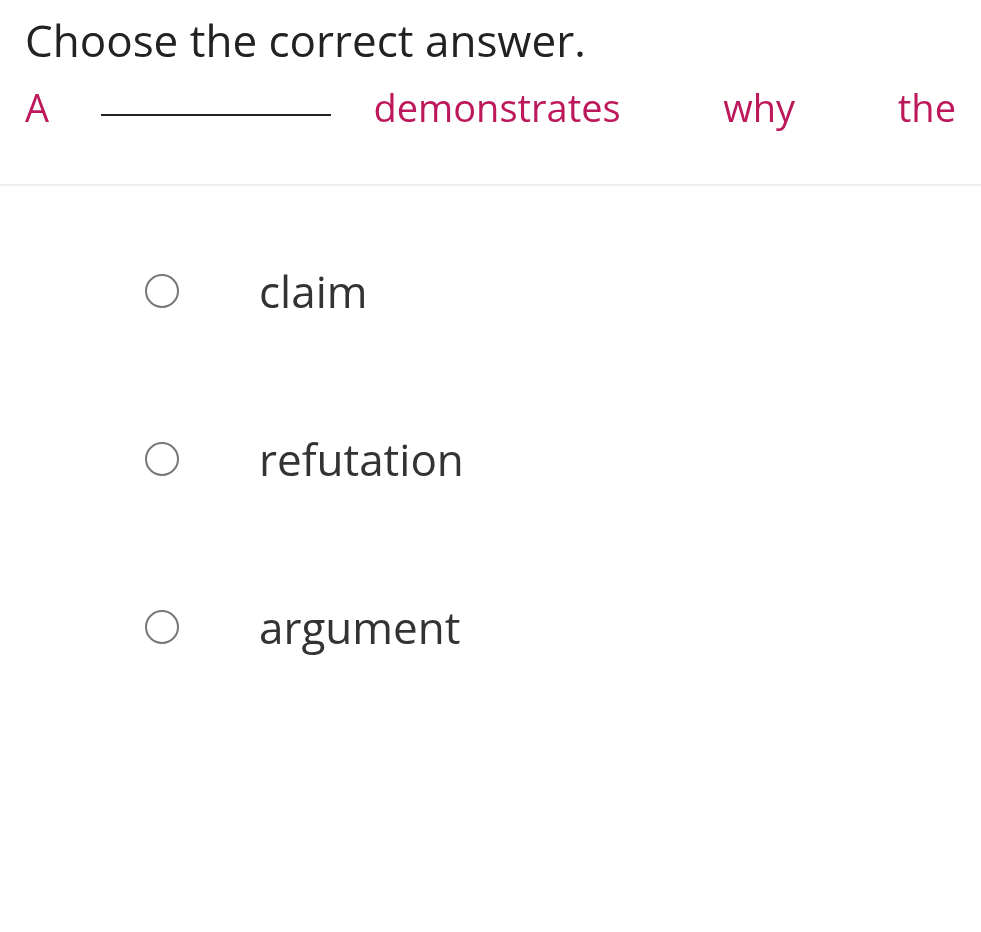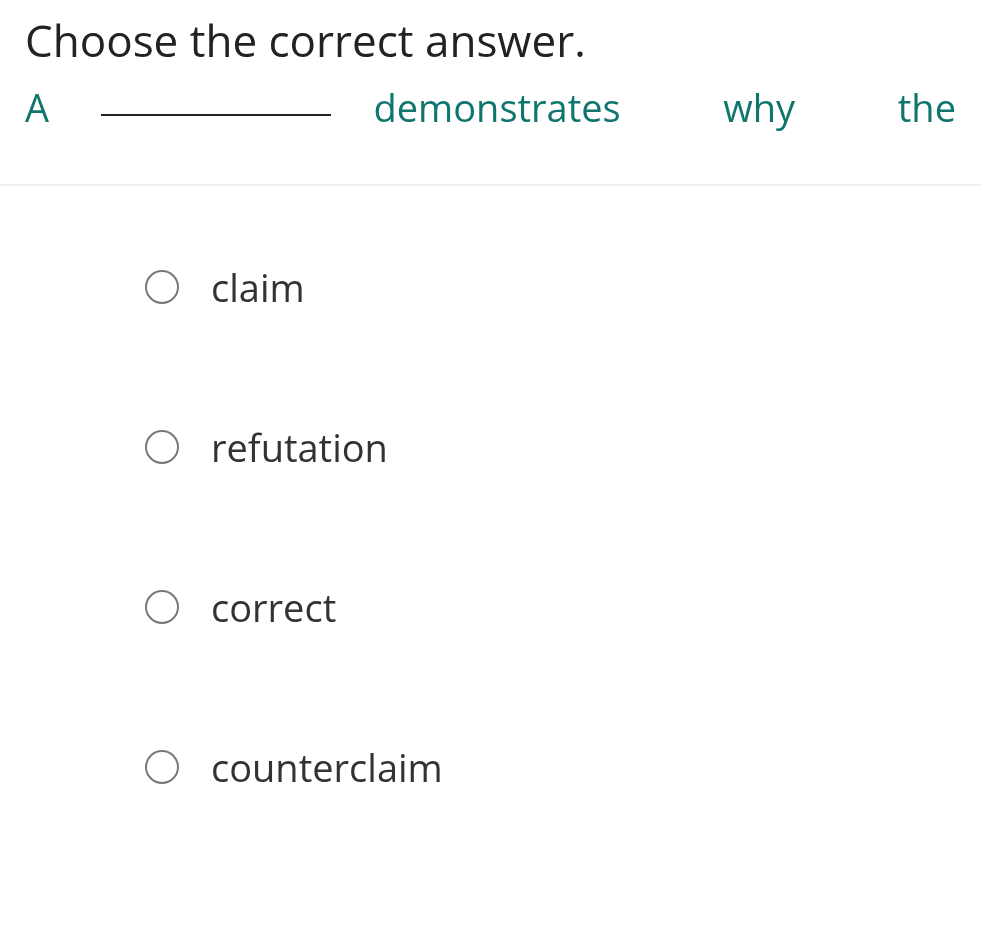--- a/index.html
+++ b/index.html
@@ -18,21 +18,21 @@
       padding: 10px 25px 0 25px;
     }
     .instruction {
       font-size: 44px;
       color: #222;
       line-height: 1.4;
       margin-bottom: 6px;
     }
     .question-text {
       font-size: 38px;
-      color: #0f766e;
+      color: #be185d;
       line-height: 1.55;
       text-align: justify;
       text-align-last: left;
     }
     .question-text .line1 {
       display: block;
       text-align: justify;
       text-align-last: justify;
     }
     .blank {
@@ -61,22 +61,23 @@
     }
     .radio-circle {
       width: 34px;
       height: 34px;
       border: 2px solid #777;
       border-radius: 50%;
       flex-shrink: 0;
       margin-right: 32px;
     }
     .option-label {
-      font-size: 38px;
+      font-size: 44px;
       color: #333;
+      margin-left: 48px;
     }
   </style>
 </head>
 <body>
 
 <div class="question-container">
   <div class="instruction">Choose the correct answer.</div>
   <div class="question-text">
     <span class="line1">
       <span>A</span>
@@ -96,19 +97,15 @@
   <div class="option">
     <span class="radio-circle"></span>
     <span class="option-label">claim</span>
   </div>
   <div class="option">
     <span class="radio-circle"></span>
     <span class="option-label">refutation</span>
   </div>
   <div class="option">
     <span class="radio-circle"></span>
-    <span class="option-label">correct</span>
-  </div>
-  <div class="option">
-    <span class="radio-circle"></span>
-    <span class="option-label">counterclaim</span>
+    <span class="option-label">argument</span>
   </div>
 </div>
 
 </body></html>

